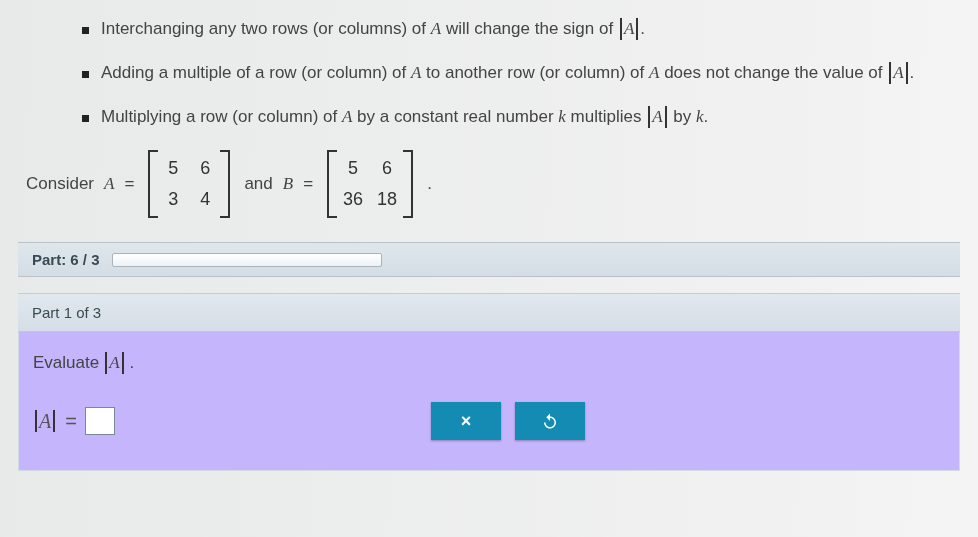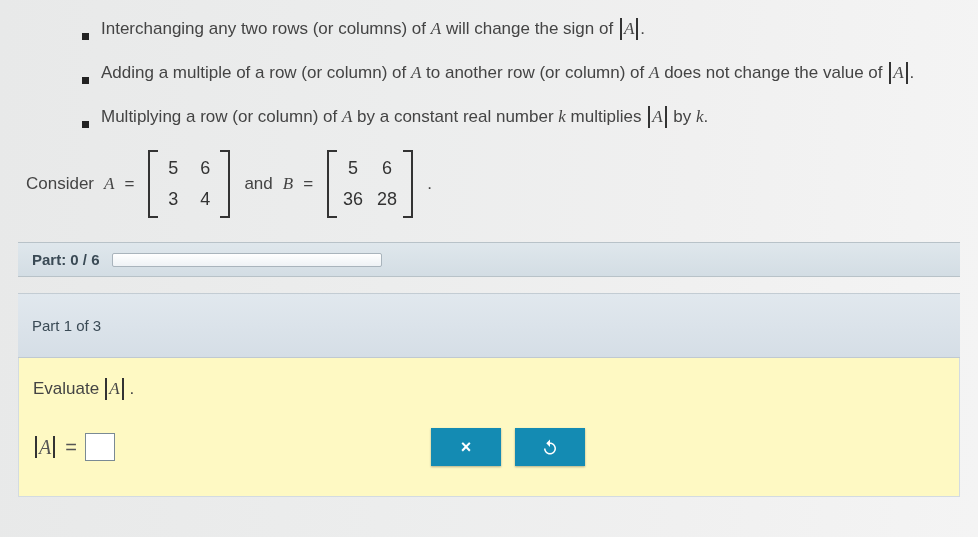--- a/index.html
+++ b/index.html
@@ -7,21 +7,21 @@
     margin: 0; padding: 0;
     width: 978px; height: 537px;
     font-family: Arial, Helvetica, sans-serif;
     color: #333;
     background: linear-gradient(92deg, #e8e9e9 0%, #eceded 40%, #f0f0f0 70%, #f4f4f4 100%);
     overflow: hidden;
   }
   .page { padding: 18px 18px 0 18px; }
   .bullets { padding: 0 0 0 64px; }
   .bullet-line {
-    display: flex; align-items: flex-end; gap: 12px;
+    display: flex; align-items: center; gap: 12px;
     margin: 0 0 22px 0;
     font-size: 17px; color: #444;
   }
   .bullet-line .sq {
     width: 7px; height: 7px; background: #222; flex: 0 0 7px;
     margin-top: 2px;
   }
   .detbar {
     display: inline-flex; align-items: center;
     padding: 0 2px;
@@ -72,27 +72,27 @@
   .progress-label { font-size: 15px; color: #3a4a55; font-weight: bold; }
   .pbar {
     flex: 0 0 270px; height: 14px; border: 1px solid #a9b4bc;
     background: linear-gradient(#fff,#eef2f5); border-radius: 2px;
   }
 
   .part-header {
     background: linear-gradient(#e1e8ee,#d5dee6);
     border-top: 1px solid #c3ccd3;
     border-bottom: 1px solid #bfc9d1;
-    padding: 23px 14px;
+    padding: 10px 14px;
     font-size: 15px; color: #3a4a55;
     margin-top: 16px;
   }
 
   .part-body {
-    background: #fef9c3;
+    background: #c4b5fd;
     border: 1px solid #d3dbe1; border-top: none;
     padding: 20px 14px 30px 14px;
   }
   .evaluate {
     font-size: 17px; color: #444; display: flex; align-items: center; gap: 4px;
     margin-bottom: 28px;
   }
   .answer-row {
     display: flex; align-items: center; justify-content: space-between;
   }
@@ -154,30 +154,30 @@
     </span>
     <span> and </span>
     <span class="ital">B</span>
     <span> = </span>
     <span class="matrix">
       <span class="bracket left"></span>
       <span class="mtable">
         <span>5</span>
           <span>6</span>
         <span>36</span>
-          <span>28</span>
+          <span>18</span>
       </span>
       <span class="bracket right"></span>
     </span>
     <span>.</span>
   </div>
 
   <div class="progress-wrap">
     <div class="progress-bar-row">
-      <span class="progress-label">Part: 0 / 6</span>
+      <span class="progress-label">Part: 6 / 3</span>
       <div class="pbar"></div>
     </div>
   </div>
 
   <div class="part-header">Part 1 of 3</div>
 
   <div class="part-body">
     <div class="evaluate">
       <span>Evaluate </span>
       <span class="detbar">A</span>

